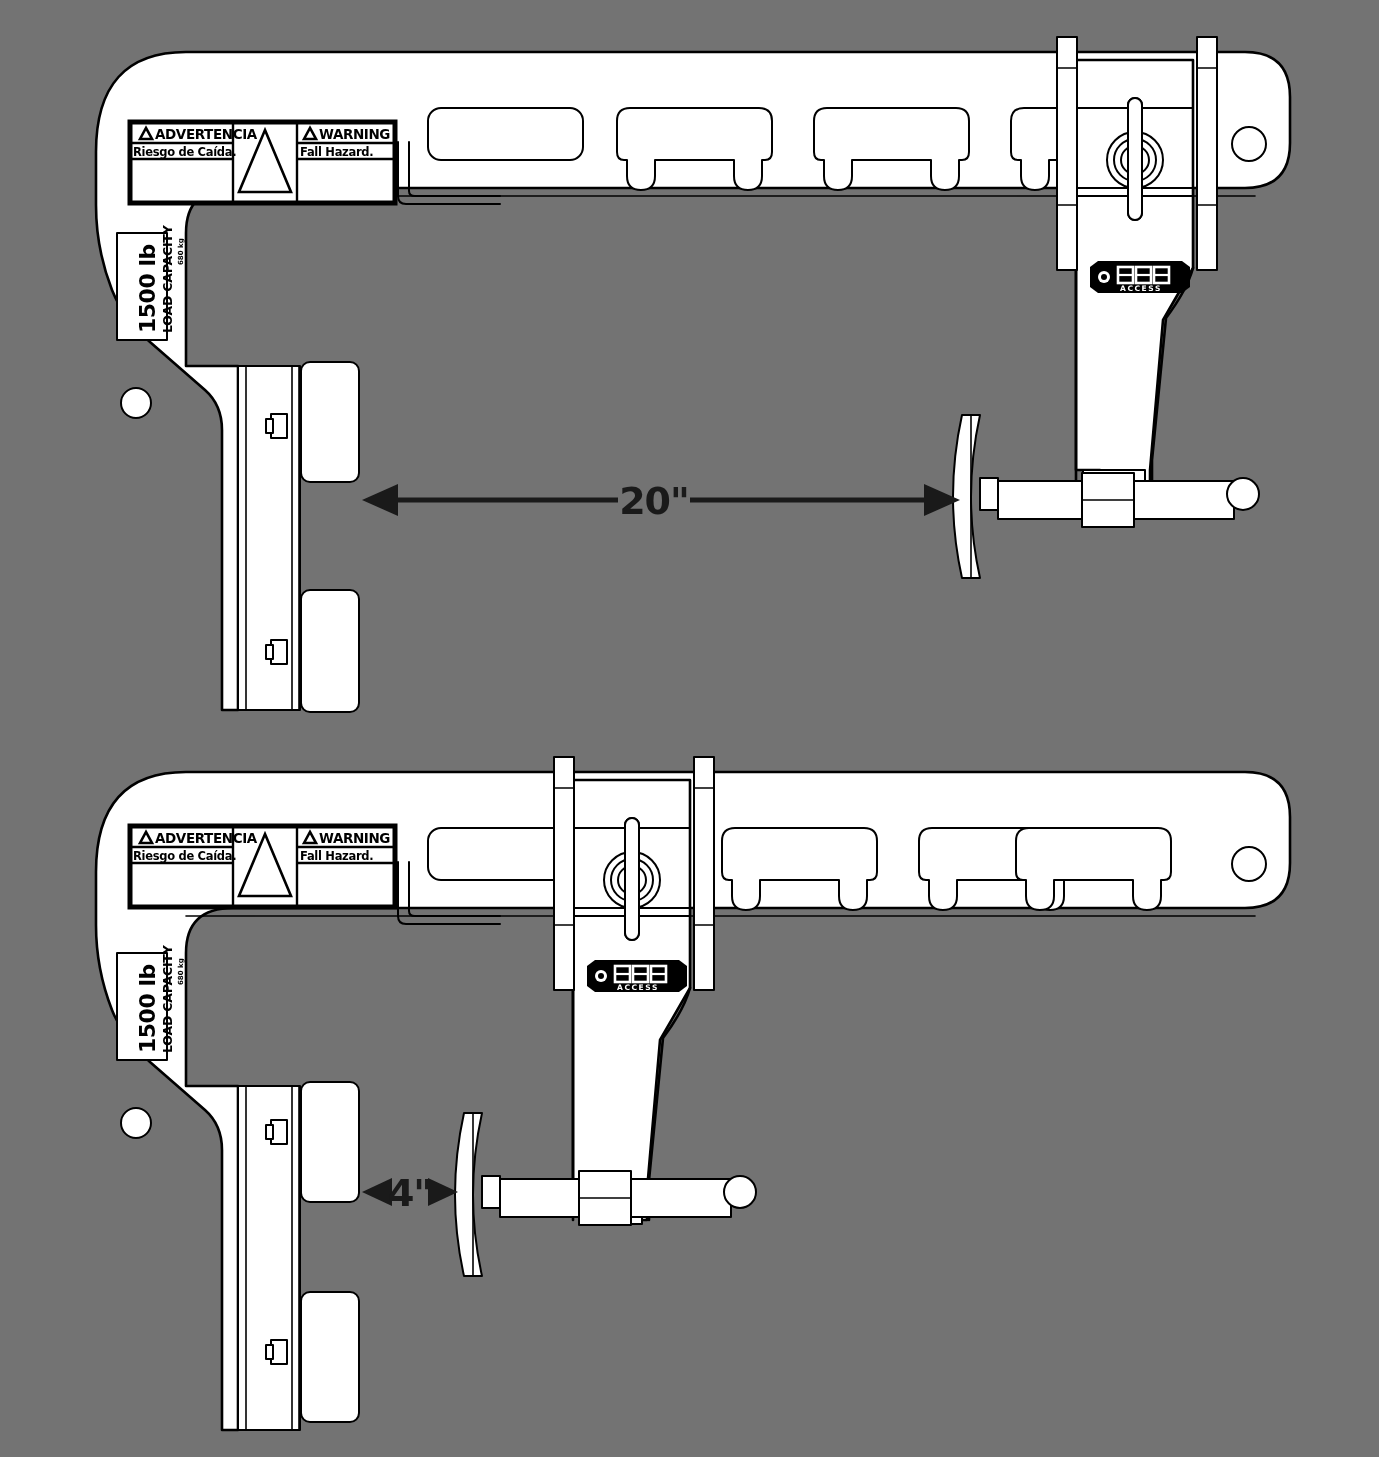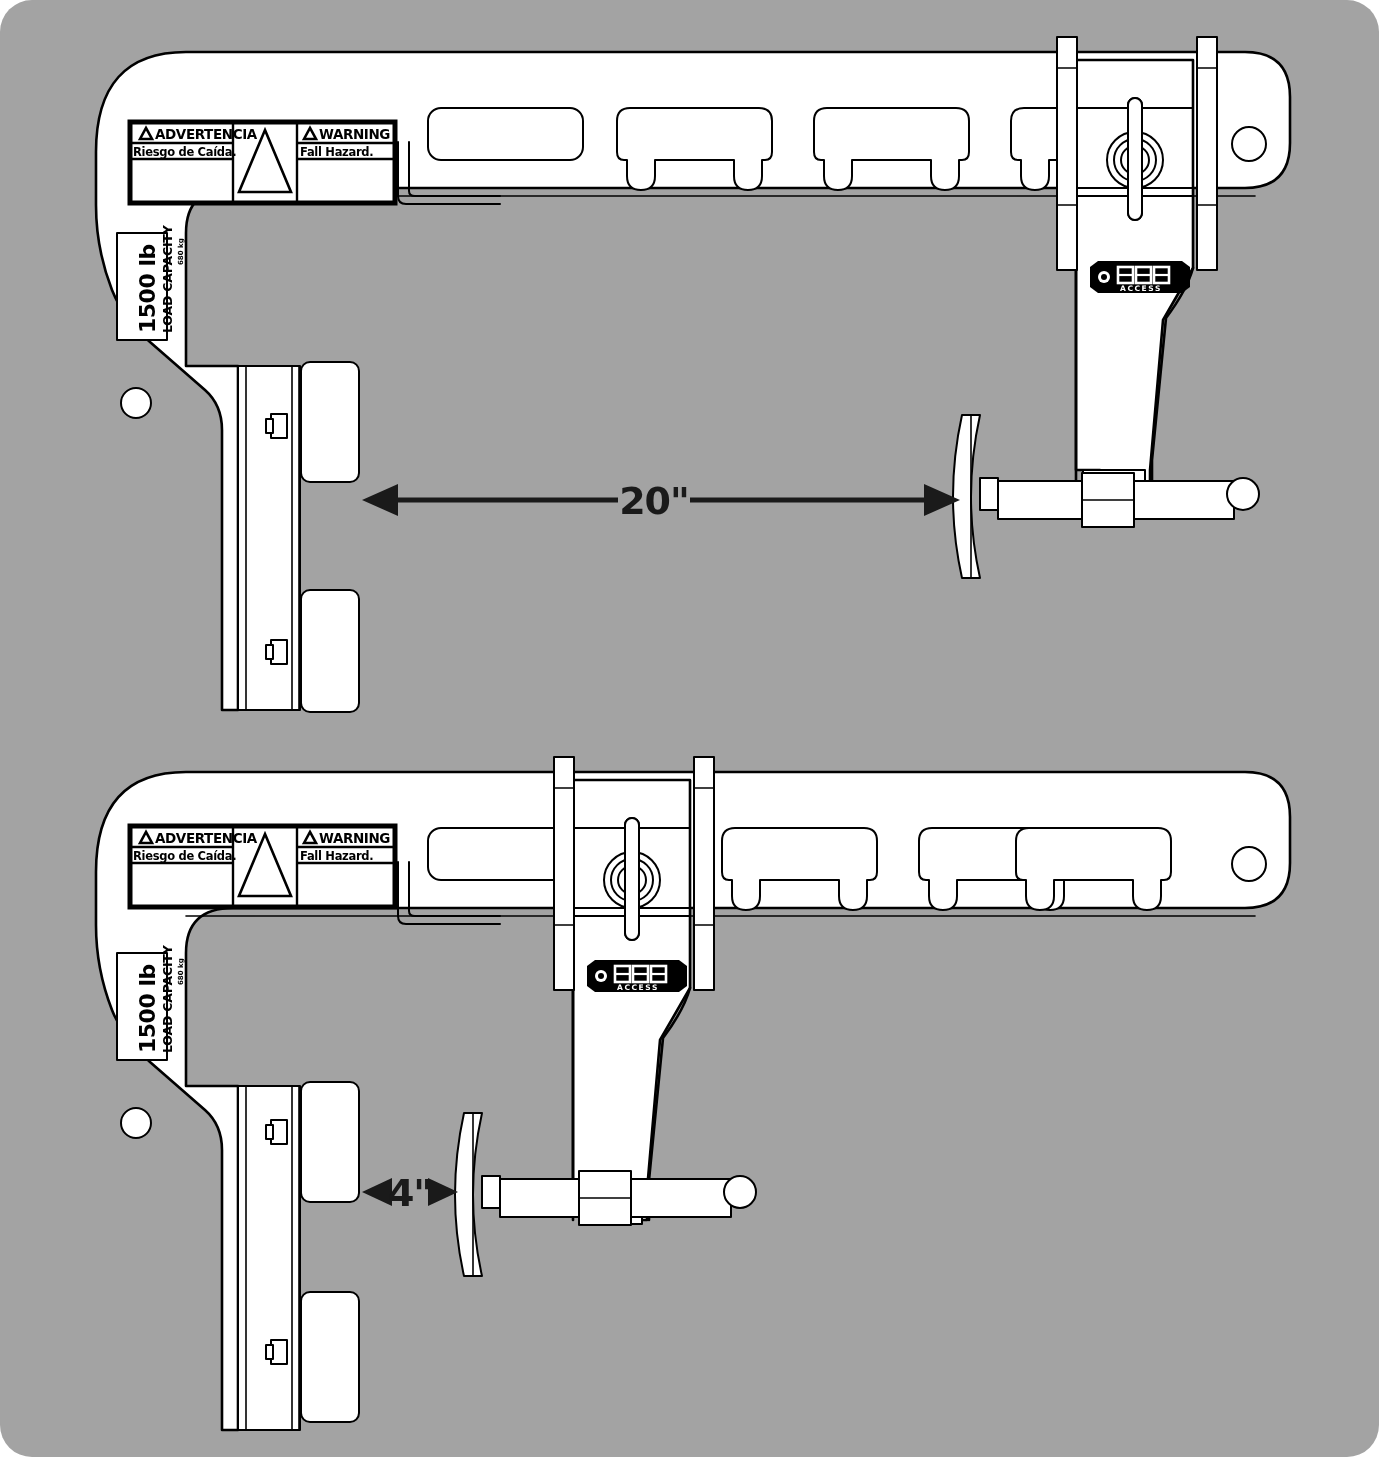--- a/index.html
+++ b/index.html
@@ -3,21 +3,21 @@
 <meta charset="utf-8">
 <title>Parapet Clamp Adjustment Diagram</title>
 <style>
   html,body{margin:0;padding:0;background:#ffffff;}
   body{
     width:1379px;height:1457px;
     font-family:"Liberation Sans", sans-serif;
     color:#000;
     overflow:hidden;
   }
-  #sheet{position:relative;width:1379px;height:1457px;background:#a3a3a3;border-radius:32px;}
+  #sheet{position:relative;width:1379px;height:1457px;background:#737373;}
   svg.diagram{position:absolute;left:0;top:0;width:1379px;height:1457px;display:block;}
 
   .ln{fill:none;stroke:#000;stroke-width:2.6;stroke-linejoin:round;stroke-linecap:round;}
   .ln-thin{fill:none;stroke:#000;stroke-width:2.0;stroke-linejoin:round;stroke-linecap:round;}
   .ln-hair{fill:none;stroke:#000;stroke-width:1.6;stroke-linejoin:round;stroke-linecap:round;}
   .fillw{fill:#fff;stroke:#000;stroke-width:2.6;stroke-linejoin:round;}
   .fillw-thin{fill:#fff;stroke:#000;stroke-width:2.0;stroke-linejoin:round;}
   .dimline{fill:none;stroke:#1a1a1a;stroke-width:5;stroke-linecap:butt;}
   .dimhead{fill:#1a1a1a;stroke:none;}
 

